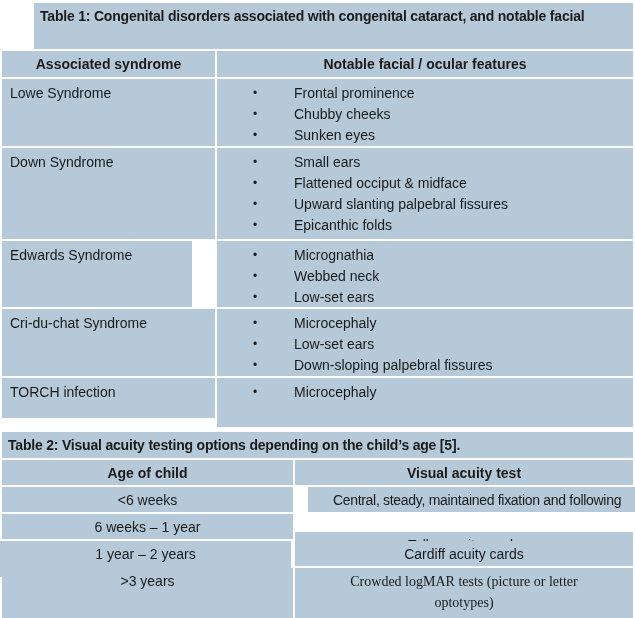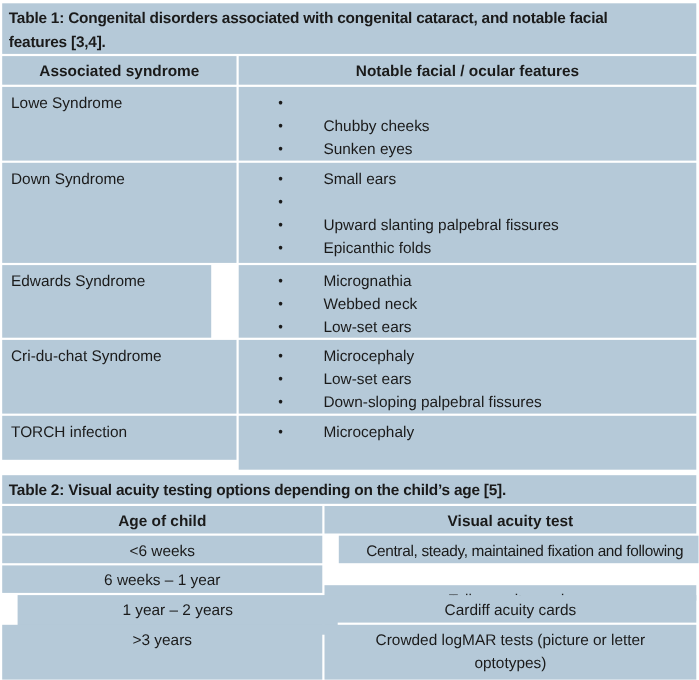--- a/index.html
+++ b/index.html
@@ -13,39 +13,38 @@
   .hdr { font-weight:bold; text-align:center; padding-top:3px; }
   .c1 { padding:4px 0 0 8px; }
   .feat { padding-top:4px; }
   .feat .li { position:relative; padding-left:77px; height:21px; }
   .feat .li .b { position:absolute; left:36px; top:0; font-size:12px; }
   .t2 { text-align:center; padding-top:3px; }
 </style>
 </head>
 <body>
 
-<div class="cap" style="top:3px;height:46px;">
+<div class="cap" style="top:3px;height:46px;margin-left:32px;">
   <div>Table 1: Congenital disorders associated with congenital cataract, and notable facial</div>
-  <div>features [3,4].</div>
 </div>
 
 <div class="cell hdr" style="top:51px;left:2px;width:213px;height:26px;">Associated syndrome</div>
 <div class="cell hdr" style="top:51px;left:217px;width:416px;height:26px;">Notable facial / ocular features</div>
 
 <div class="cell c1" style="top:79px;left:2px;width:213px;height:67px;">Lowe Syndrome</div>
 <div class="cell feat" style="top:79px;left:217px;width:416px;height:67px;">
-  <div class="li"><span class="b">•</span></div>
+  <div class="li"><span class="b">•</span><span>Frontal prominence</span></div>
   <div class="li"><span class="b">•</span><span>Chubby cheeks</span></div>
   <div class="li"><span class="b">•</span><span>Sunken eyes</span></div>
 </div>
 
 <div class="cell c1" style="top:148px;left:2px;width:213px;height:91px;">Down Syndrome</div>
 <div class="cell feat" style="top:148px;left:217px;width:416px;height:91px;">
   <div class="li"><span class="b">•</span><span>Small ears</span></div>
-  <div class="li"><span class="b">•</span></div>
+  <div class="li"><span class="b">•</span><span>Flattened occiput &amp; midface</span></div>
   <div class="li"><span class="b">•</span><span>Upward slanting palpebral fissures</span></div>
   <div class="li"><span class="b">•</span><span>Epicanthic folds</span></div>
 </div>
 
 <div class="cell c1" style="top:241px;left:2px;width:190px;height:66px;">Edwards Syndrome</div>
 <div class="cell feat" style="top:241px;left:217px;width:416px;height:66px;">
   <div class="li"><span class="b">•</span><span>Micrognathia</span></div>
   <div class="li"><span class="b">•</span><span>Webbed neck</span></div>
   <div class="li"><span class="b">•</span><span>Low-set ears</span></div>
 </div>
@@ -66,20 +65,20 @@
 
 <div class="cell hdr" style="top:460px;left:2px;width:291px;height:25px;">Age of child</div>
 <div class="cell hdr" style="top:460px;left:295px;width:338px;height:25px;">Visual acuity test</div>
 
 <div class="cell t2" style="top:487px;left:2px;width:291px;height:25px;">&lt;6 weeks</div>
 <div class="cell t2" style="top:487px;left:308px;width:338px;height:25px;letter-spacing:-0.3px;">Central, steady, maintained fixation and following</div>
 
 <div class="cell t2" style="top:514px;left:2px;width:291px;height:25px;">6 weeks – 1 year</div>
 <div class="cell t2" style="top:532px;left:295px;width:338px;height:14px;">Teller acuity cards</div>
 
-<div class="cell t2" style="top:541px;left:16px;width:291px;height:36px;">1 year – 2 years</div>
+<div class="cell t2" style="top:541px;left:0;width:291px;height:36px;">1 year – 2 years</div>
 <div class="cell t2" style="top:541px;left:295px;width:338px;height:25px;">Cardiff acuity cards</div>
 
 <div class="cell t2" style="top:568px;left:2px;width:291px;height:50px;">&gt;3 years</div>
-<div class="cell t2" style="top:568px;left:295px;width:338px;height:50px;">
+<div class="cell t2" style="top:568px;left:295px;width:338px;height:50px;font-family:Liberation Serif, serif;">
   <div>Crowded logMAR tests (picture or letter</div>
   <div>optotypes)</div>
 </div>
 
 </body></html>

